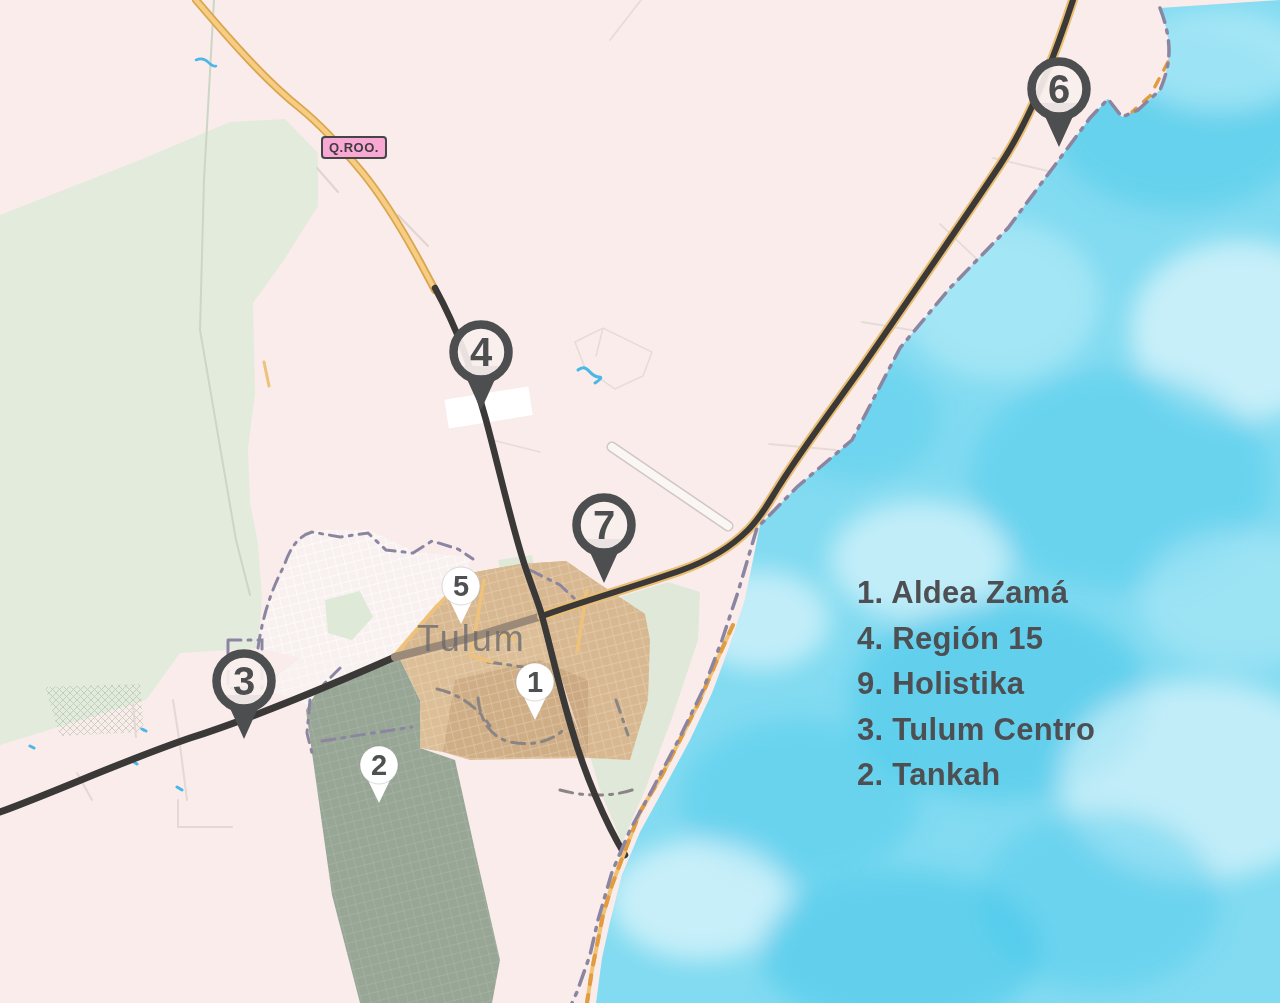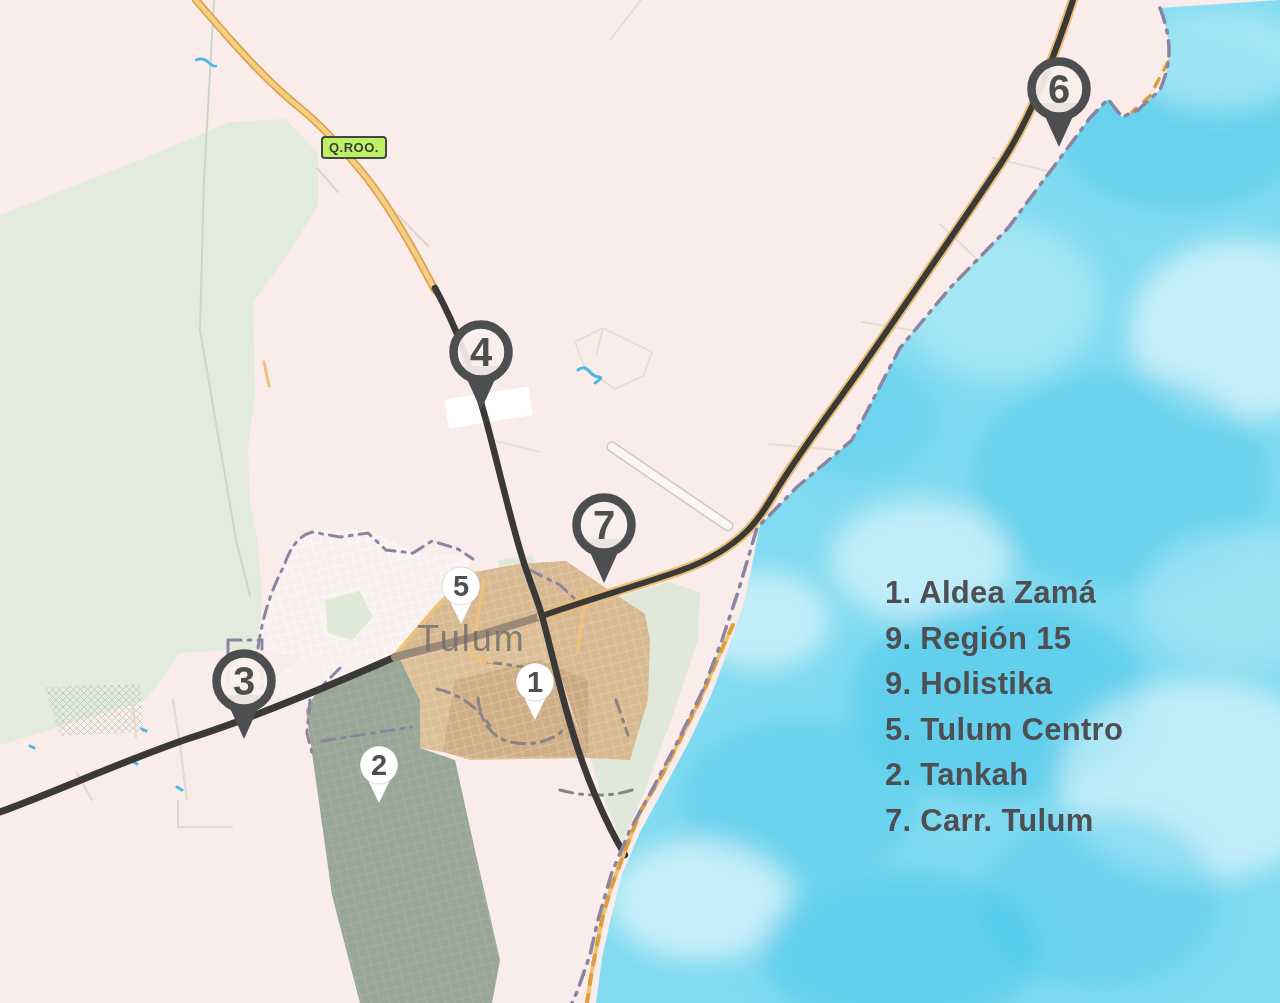--- a/index.html
+++ b/index.html
@@ -3,31 +3,31 @@
 <meta charset="utf-8">
 <style>
   html,body{margin:0;padding:0;background:#e9e9e9;}
   .stage{
     position:relative;width:1280px;height:1003px;overflow:hidden;
     background:#f9eceb;font-family:"Liberation Sans",sans-serif;
   }
   .stage svg{position:absolute;left:0;top:0;}
   .region-badge{
     position:absolute;left:321px;top:136px;
-    background:#bef264;border:2px solid #454547;border-radius:4px;
+    background:#f9a8d4;border:2px solid #454547;border-radius:4px;
     color:#3d3d3f;font-size:13px;font-weight:700;letter-spacing:.5px;
     padding:1px 6px;line-height:17px;
   }
   .city-label{
     position:absolute;left:417px;top:618px;
     color:rgba(105,105,108,.78);font-size:36px;letter-spacing:2px;
     font-weight:400;
   }
   .legend{
-    position:absolute;left:885px;top:570px;
+    position:absolute;left:857px;top:570px;
     color:#4e4f52;font-size:31px;font-weight:700;letter-spacing:.3px;
     line-height:45.5px;white-space:nowrap;
   }
   .legend div{height:45.5px;}
 </style>
 </head>
 <body>
 
 <div class="stage">
 
@@ -200,20 +200,19 @@
           <circle cx="604" cy="525" r="27.5" fill="rgba(249,240,238,0.92)" stroke="#4d4e50" stroke-width="8.5"></circle>
           <text x="604" y="539" text-anchor="middle" fill="#4d4e50" font-family="&quot;Liberation Sans&quot;, sans-serif" font-size="40" font-weight="700">7</text>
         </g>
       </g>
 </svg>
 
 <div class="region-badge">Q.ROO.</div>
 <div class="city-label">Tulum</div>
 <div class="legend">
       <div>1. Aldea Zamá</div>
-      <div>9. Región 15</div>
+      <div>4. Región 15</div>
       <div>9. Holistika</div>
-      <div>5. Tulum Centro</div>
+      <div>3. Tulum Centro</div>
       <div>2. Tankah</div>
-      <div>7. Carr. Tulum</div>
     </div>
 
 </div>
 
 </body></html>

